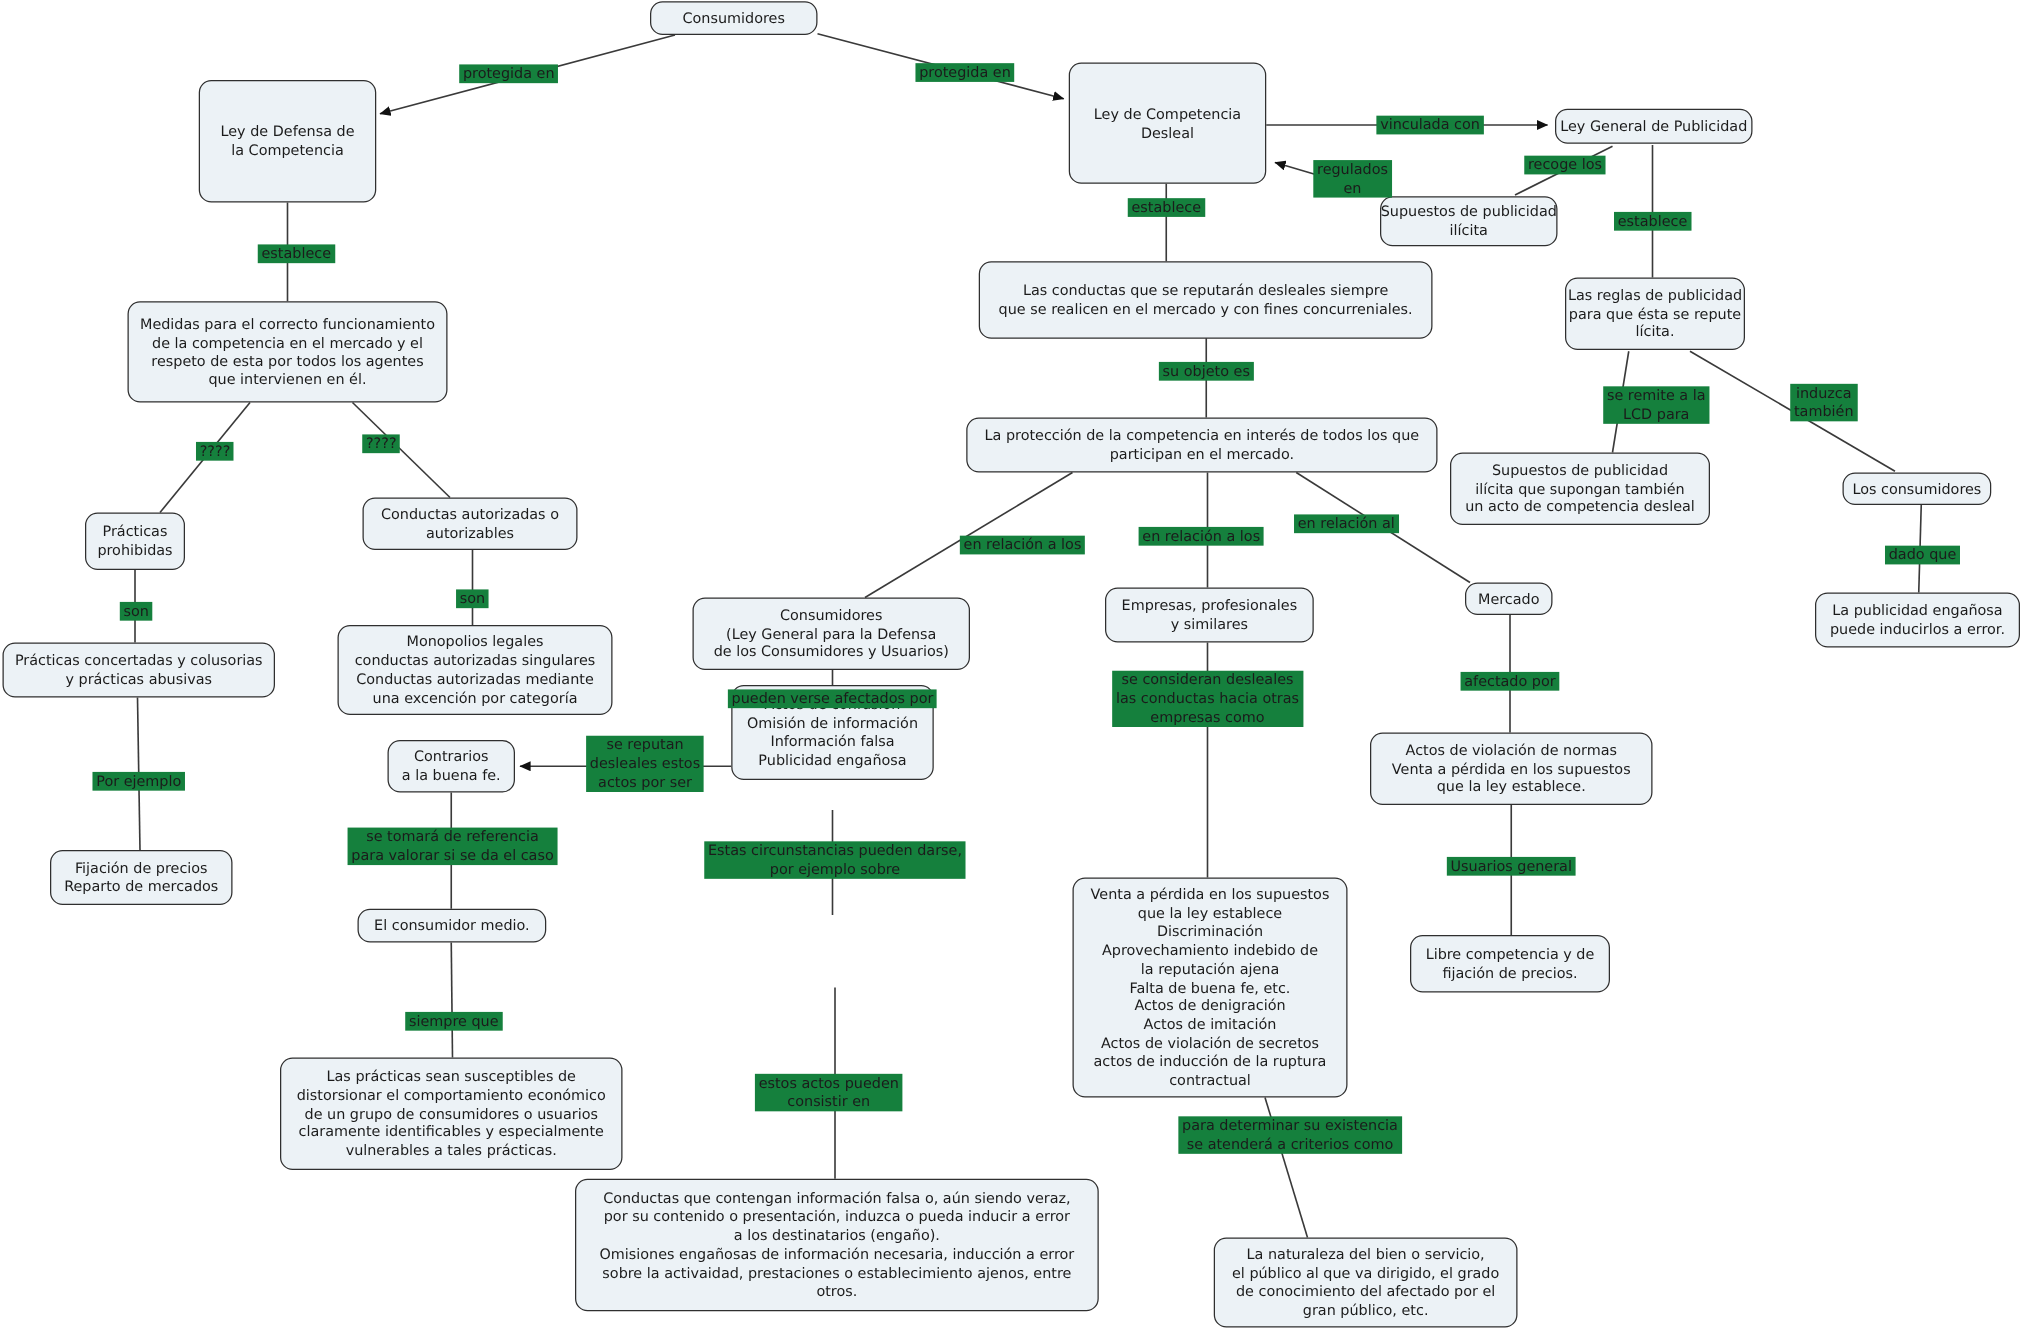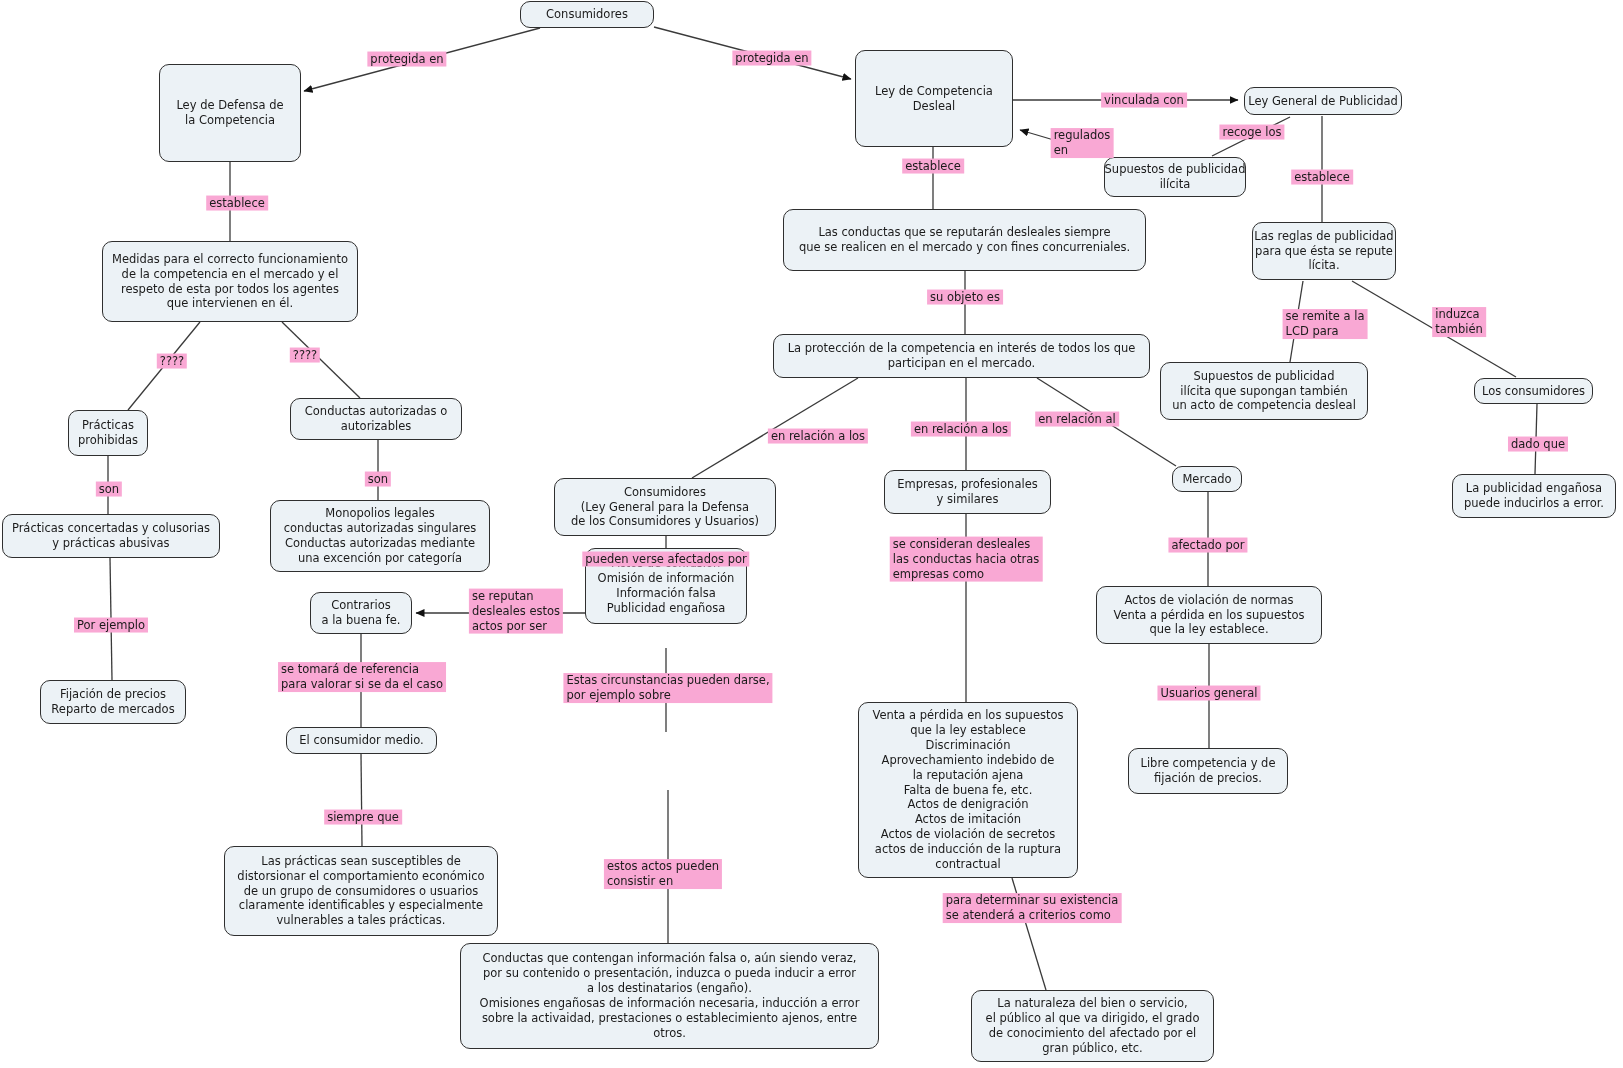--- a/index.html
+++ b/index.html
@@ -21,24 +21,25 @@
     font-size:11.5px;
     line-height:1.3;
     display:flex;align-items:center;justify-content:center;
     text-align:center;
     white-space:pre;
     padding:1px 4px;
   }
   .elabel{
     position:absolute;
     transform:translate(-50%,-50%);
-    background:#f9a8d4;
+    background:#15803d;
     color:#1b1b1b;
     font-size:11.5px;
     line-height:1.3;
+    text-align:center;
     white-space:pre;
     padding:0 3px;
   }
 </style>
 </head>
 <body>
 
 <div id="canvas">
 
   <svg id="wires" width="1623" height="1068" viewBox="0 0 1623 1068">

